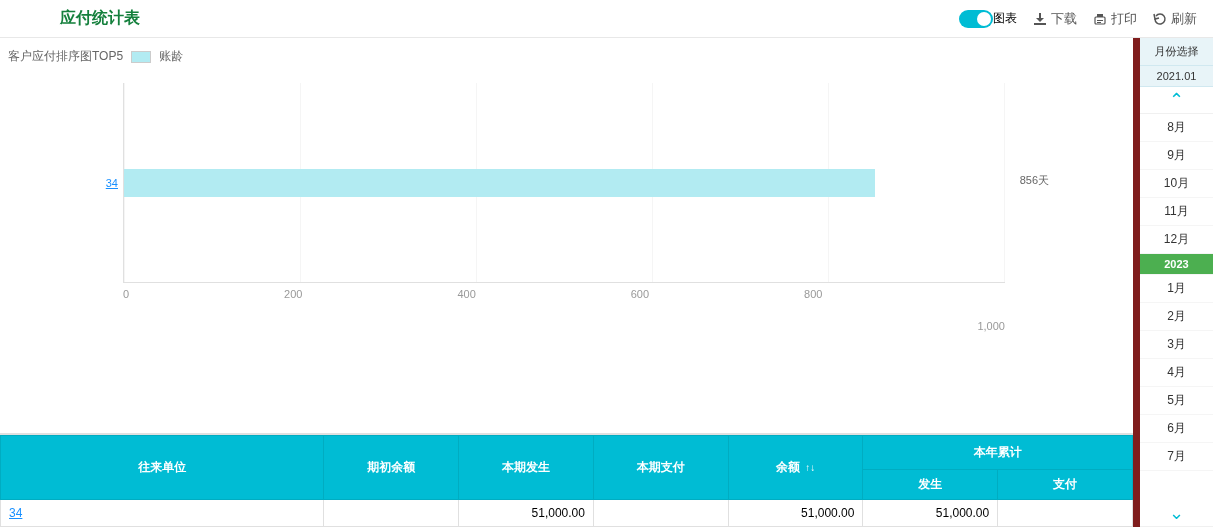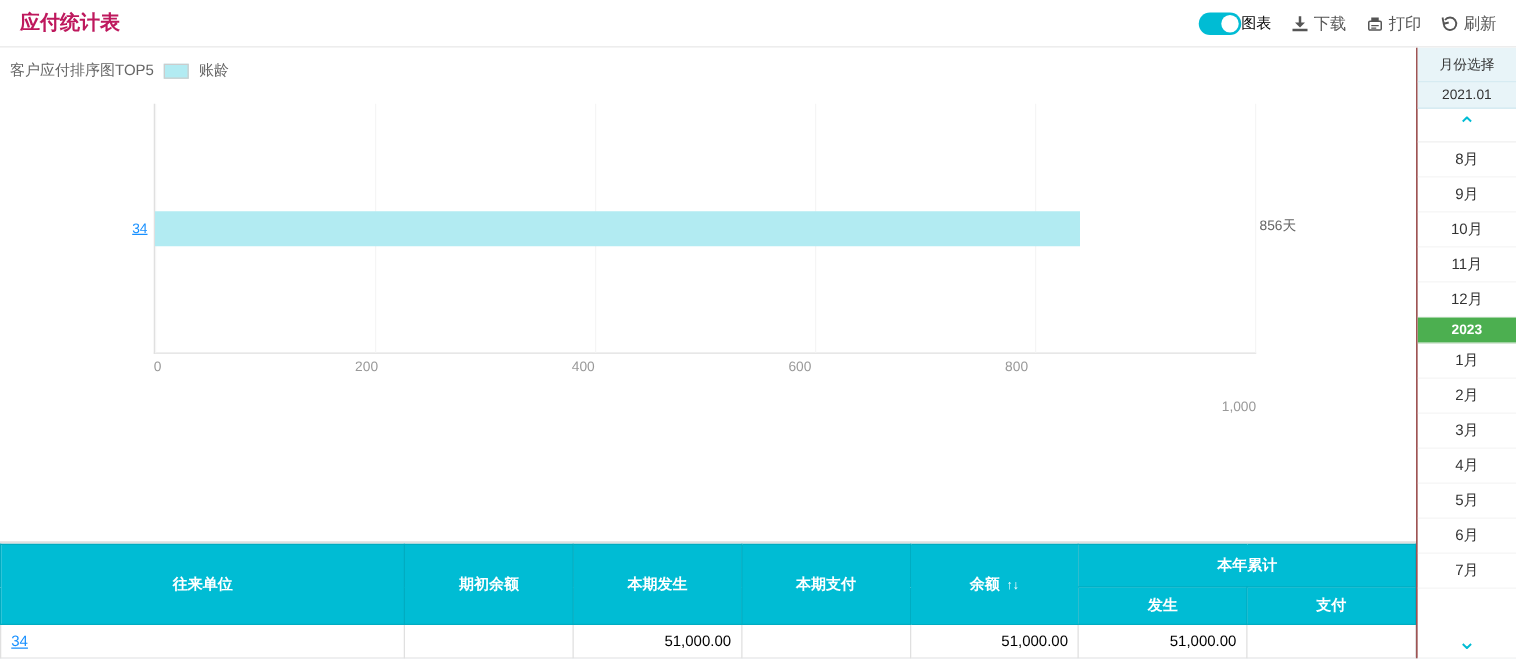--- a/index.html
+++ b/index.html
@@ -2,21 +2,21 @@
 <html><head>
   <meta charset="utf-8">
   <style>
     * { box-sizing: border-box; margin: 0; padding: 0; }
     body { font-family: 'Microsoft YaHei', Arial, sans-serif; font-size: 12px; background: #f0f2f5; }
 
     .app-container { width: 1213px; height: 527px; background: #f0f2f5; display: flex; flex-direction: column; overflow: hidden; }
 
     
     .header { background: #fff; display: flex; align-items: center; justify-content: space-between; padding: 8px 16px; border-bottom: 1px solid #e8e8e8; flex-shrink: 0; }
-    .header-title { font-size: 16px; font-weight: bold; color: #be185d; }
+    .header-title { font-size: 16px; font-weight: bold; color: #15803d; margin-left: 44px; }
     .header-actions { display: flex; align-items: center; gap: 16px; }
     .toggle-wrap { display: flex; align-items: flex-start; gap: 0; }
     .toggle { width: 34px; height: 18px; background: #00bcd4; border-radius: 9px; position: relative; cursor: pointer; }
     .toggle::after { content: ''; position: absolute; width: 14px; height: 14px; background: #fff; border-radius: 50%; top: 2px; right: 2px; }
     .action-btn { display: flex; align-items: center; gap: 4px; color: #555; cursor: pointer; font-size: 13px; }
 
     
     .main-content { display: flex; flex: 1; overflow: hidden; }
 
     
@@ -45,21 +45,21 @@
     .data-table tbody tr td.link { color: #1890ff; text-decoration: underline; cursor: pointer; }
     .col-unit { width: 240px; }
     .col-period-bal { width: 100px; }
     .col-period-occur { width: 100px; }
     .col-period-pay { width: 100px; }
     .col-balance { width: 100px; }
     .col-year-occur { width: 100px; }
     .col-year-pay { width: 100px; }
 
     
-    .right-sidebar { width: 80px; background: #fff; border-left: 1px solid #7f1d1d; display: flex; flex-direction: column; overflow: hidden; flex-shrink: 0; }
+    .right-sidebar { width: 80px; background: #fff; border-left: 7px solid #7f1d1d; display: flex; flex-direction: column; overflow: hidden; flex-shrink: 0; }
     .sidebar-header { background: #e8f4f8; padding: 6px 4px; text-align: center; font-size: 11px; color: #333; border-bottom: 1px solid #d0e8f0; }
     .sidebar-year-val { background: #e8f4f8; padding: 4px; text-align: center; font-size: 11px; color: #333; border-bottom: 1px solid #d0e8f0; }
     .sidebar-nav-up, .sidebar-nav-down { display: flex; align-items: center; justify-content: center; padding: 4px; cursor: pointer; color: #00bcd4; font-size: 16px; border-bottom: 1px solid #f0f0f0; }
     .sidebar-months { flex: 1; overflow-y: auto; }
     .month-item { padding: 5px 4px; text-align: center; font-size: 12px; color: #333; cursor: pointer; border-bottom: 1px solid #f5f5f5; }
     .month-item.year-marker { background: #4caf50; color: #fff; font-weight: bold; padding: 4px 2px; font-size: 11px; }
 
     .icon-svg { width: 14px; height: 14px; }
   </style>
 </head>
@@ -124,21 +124,21 @@
 
               <div style="position:absolute;top:0;left:0;right:0;bottom:0;display:flex;justify-content:space-between;pointer-events:none;">
                 <div style="width:1px;background:#f5f5f5;height:100%;"></div>
                 <div style="width:1px;background:#f5f5f5;height:100%;"></div>
                 <div style="width:1px;background:#f5f5f5;height:100%;"></div>
                 <div style="width:1px;background:#f5f5f5;height:100%;"></div>
                 <div style="width:1px;background:#f5f5f5;height:100%;"></div>
                 <div style="width:1px;background:#f5f5f5;height:100%;"></div>
               </div>
 
-              <div style="position:absolute; top:50%; transform:translateY(-50%); left:0; right:16px; height:28px;">
+              <div style="position:absolute; top:50%; transform:translateY(-50%); left:0; right:4px; height:28px;">
                 <div style="width:85.6%; height:28px; background:#b2ebf2;"></div>
                 <span style="position:absolute; right:-48px; top:4px; font-size:11px; color:#666;">856天</span>
               </div>
             </div>
 
             <div style="position:absolute; left:55px; right:60px; bottom:0; height:25px; display:flex; justify-content:space-between;">
               <span style="font-size:11px;color:#999;">0</span>
               <span style="font-size:11px;color:#999;">200</span>
               <span style="font-size:11px;color:#999;">400</span>
               <span style="font-size:11px;color:#999;">600</span>

